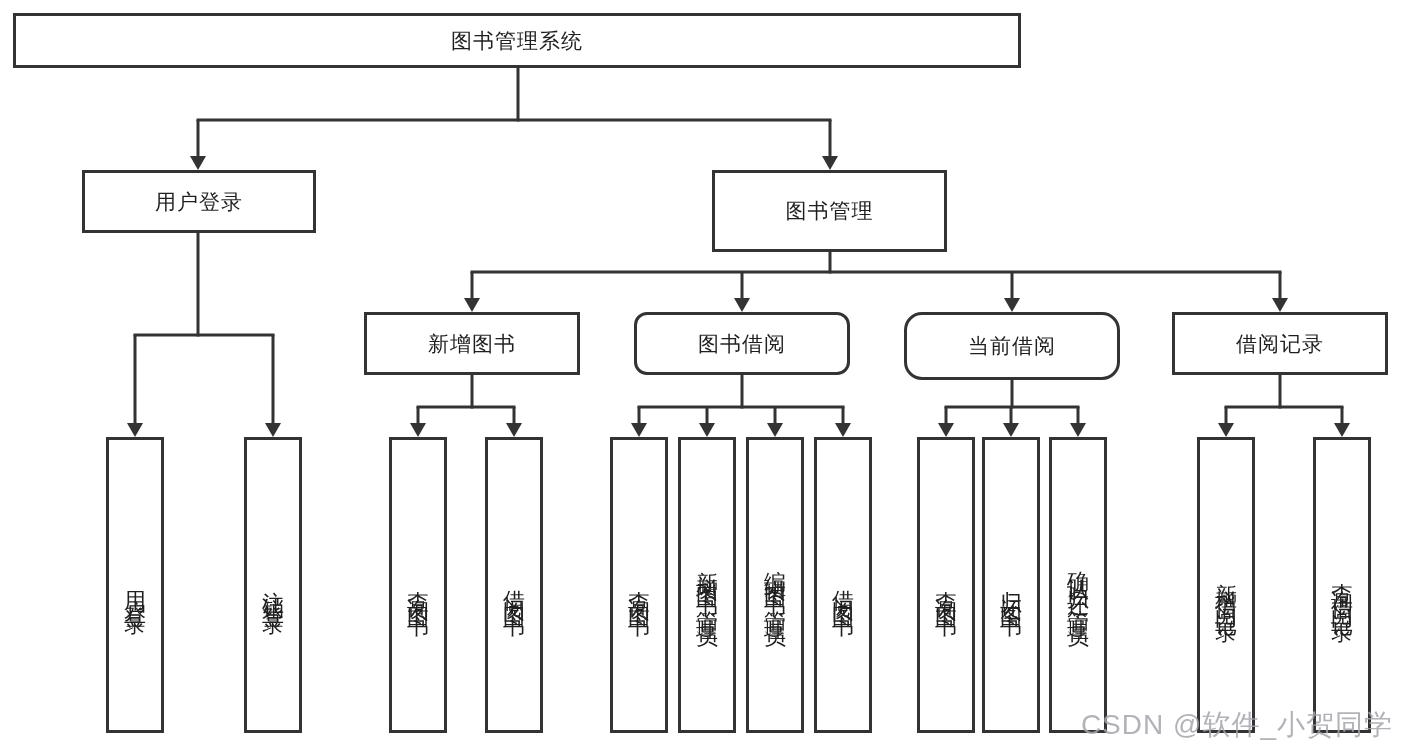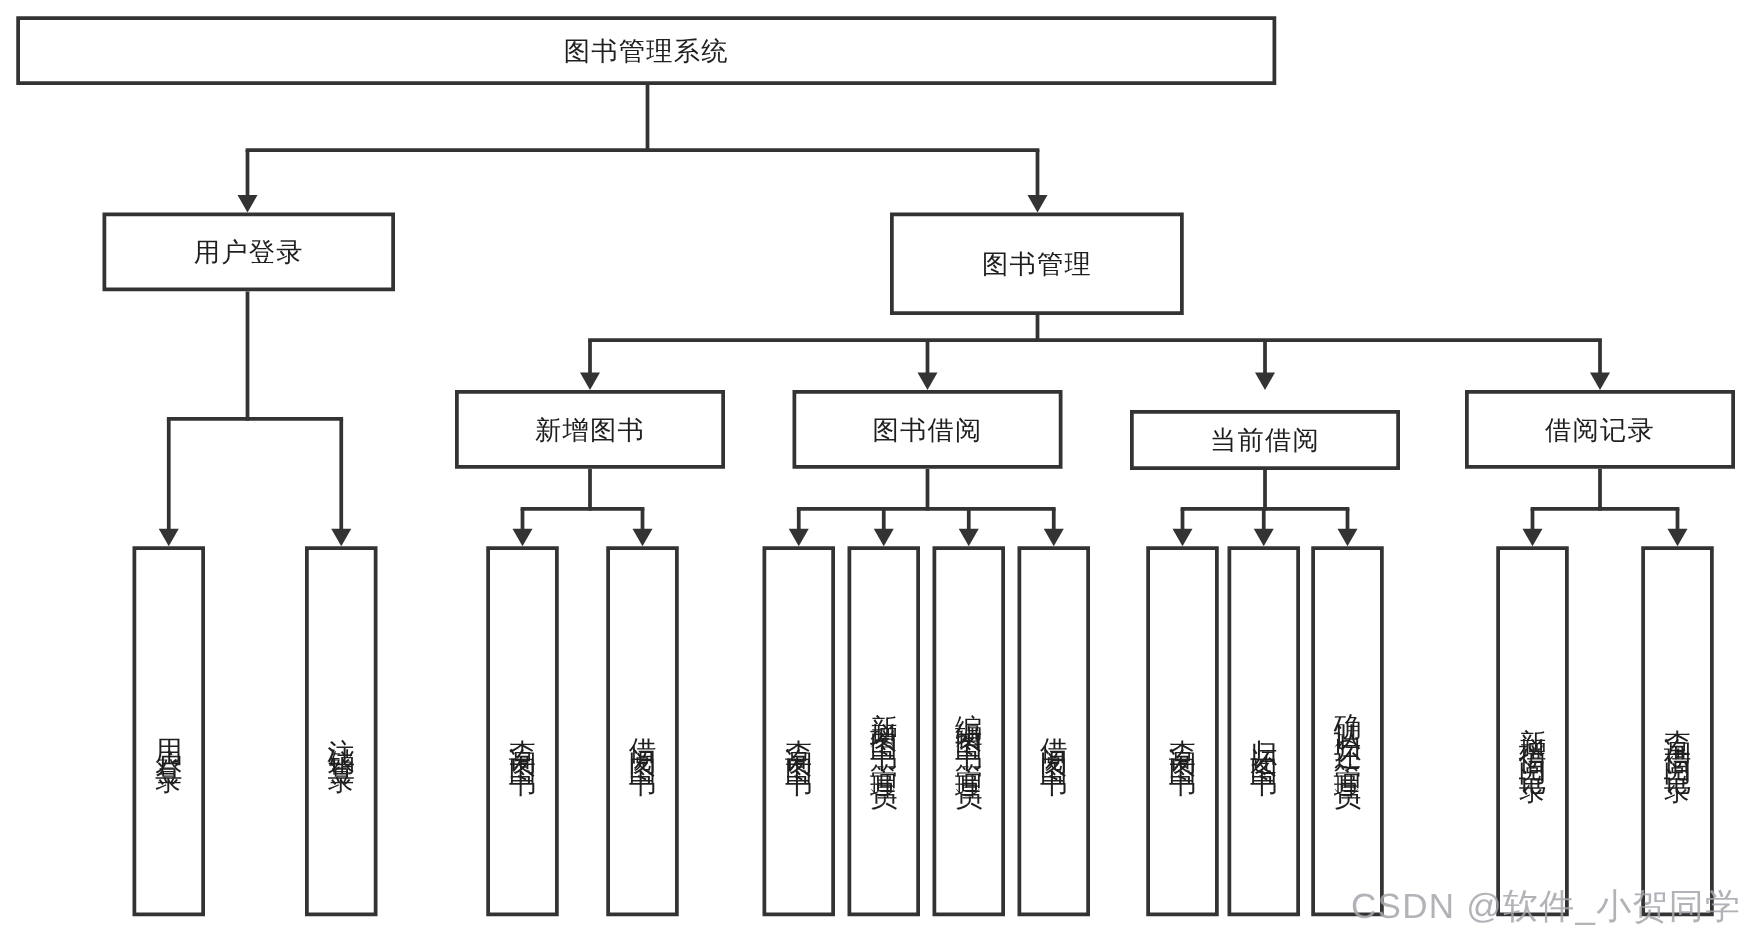--- a/index.html
+++ b/index.html
@@ -132,24 +132,24 @@
   <div class="node" style="left:82px; top:170px; width:234px; height:63px;">
     <span class="hlabel">用户登录</span>
   </div>
   <div class="node" style="left:712px; top:170px; width:235px; height:82px;">
     <span class="hlabel">图书管理</span>
   </div>
 
   <div class="node" style="left:364px; top:312px; width:216px; height:63px;">
     <span class="hlabel">新增图书</span>
   </div>
-  <div class="node" style="left:634px; top:312px; width:216px; height:63px;">
+  <div class="node" style="left:634px; top:312px; width:216px; height:63px;border-radius:13px;">
     <span class="hlabel">图书借阅</span>
   </div>
-  <div class="node" style="left:904px; top:328px; width:216px; height:48px;">
+  <div class="node" style="left:904px; top:312px; width:216px; height:68px;border-radius:18px;">
     <span class="hlabel">当前借阅</span>
   </div>
   <div class="node" style="left:1172px; top:312px; width:216px; height:63px;">
     <span class="hlabel">借阅记录</span>
   </div>
 
   <div class="node leaf" style="left:106px; top:437px;">
     <span class="vlabel">用户登录</span>
   </div>
   <div class="node leaf" style="left:244px; top:437px;">

